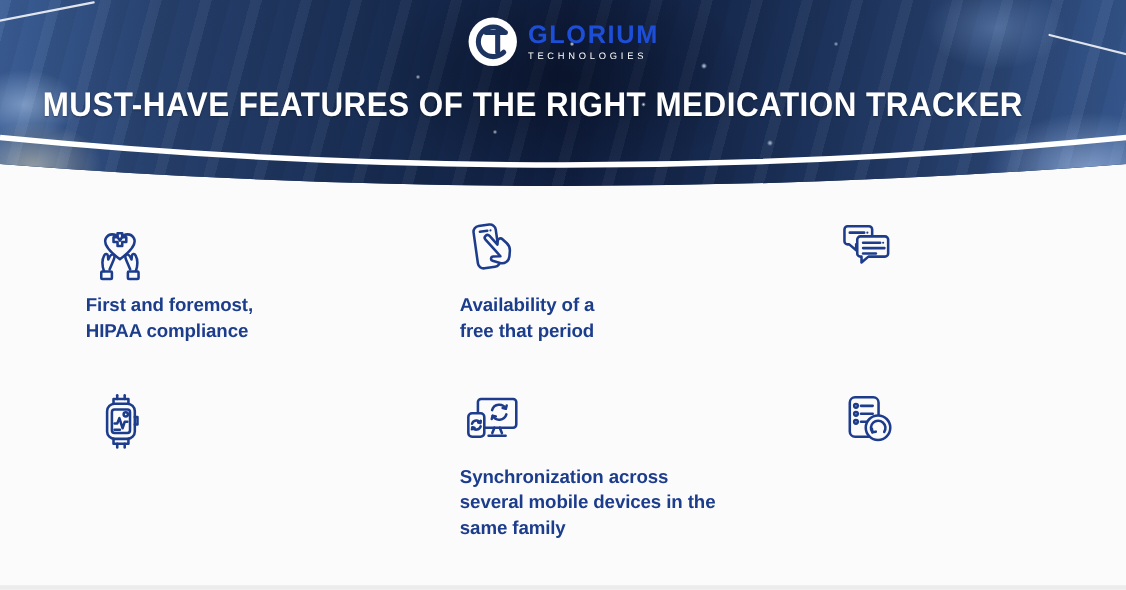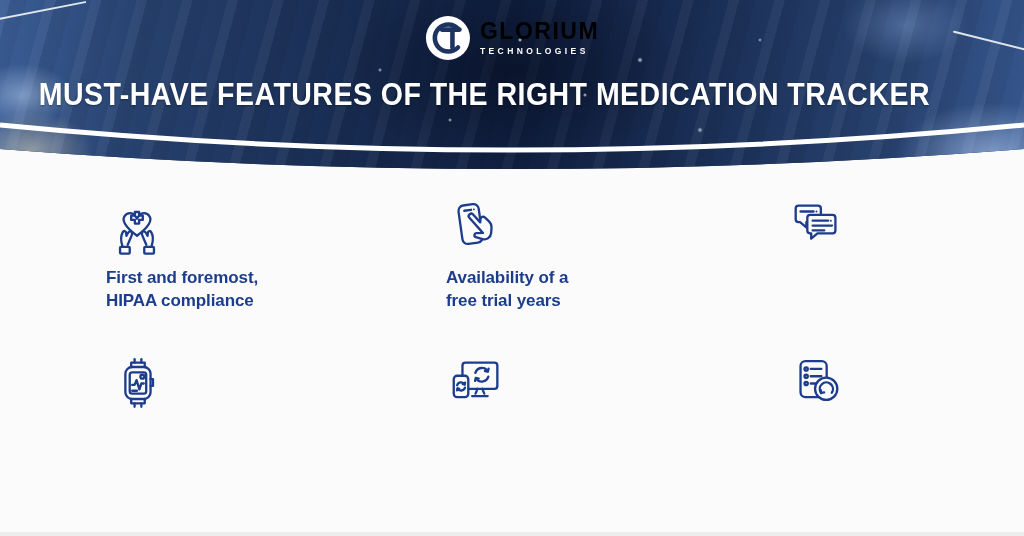--- a/index.html
+++ b/index.html
@@ -36,37 +36,37 @@
       repeating-linear-gradient(105deg, rgba(255,255,255,.045) 0 10px, rgba(0,0,0,.05) 10px 26px, transparent 26px 44px),
       linear-gradient(95deg,#3b5e96 0%,#27416e 14%,#15284c 38%,#101f40 50%,#16294e 63%,#27416e 86%,#35568c 100%);
   }
   .diag{ position:absolute; height:2px; background:rgba(255,255,255,.85); border-radius:2px; }
   .diag-left{ width:95px; left:-8px; top:10px; transform:rotate(-11deg); }
   .diag-right{ width:78px; right:-6px; top:40px; transform:rotate(14deg); }
 
   .logo{ position:absolute; top:15px; left:50%; transform:translateX(-50%);
          display:flex; align-items:center; gap:9px; }
   .logo-text{ display:flex; flex-direction:column; }
-  .logo-name{ color:#000000; font-size:23px; font-weight:bold; letter-spacing:1.5px; line-height:1; }
-  .logo-sub{ color:#fff; font-size:8.5px; font-weight:bold; letter-spacing:3.4px; margin-top:3px; }
+  .logo-name{ color:#1d4ed8; font-size:23px; font-weight:bold; letter-spacing:1.5px; line-height:1; }
+  .logo-sub{ color:#fff; font-size:8.5px; font-weight:normal; letter-spacing:3.4px; margin-top:3px; }
 
   .hero-title{ position:absolute; top:76px; width:100%; text-align:left; }
   .hero-title span{
     display:inline-block; color:#fff; font-size:31px; font-weight:bold;
     letter-spacing:.5px; line-height:36px; transform:scaleX(.92); white-space:nowrap;
     text-shadow:0 1px 2px rgba(0,0,0,.35);
   }
   .stripe{ position:absolute; inset:0; width:100%; height:100%; }
 
   
   .features{
     position:absolute; top:196px; left:78px;
     display:grid; grid-template-columns:340px 340px 268px; grid-auto-rows:156px;
   }
-  .feature{ display:flex; flex-direction:column; align-items:flex-start;margin-left:28px; }
+  .feature{ display:flex; flex-direction:column; align-items:flex-start; }
   .ficon-box{ width:62px; height:62px; margin-bottom:8px; }
   .ficon{ width:62px; height:62px; display:block; }
   .ficon .st{ fill:none; stroke:#1d3d8c; stroke-width:2.4; stroke-linecap:round; stroke-linejoin:round; }
   .ficon .dot{ fill:#1d3d8c; stroke:none; }
   .ficon .bgfill{ fill:#fbfbfc; stroke:#1d3d8c; stroke-width:2.4; stroke-linecap:round; stroke-linejoin:round; }
   .feature p{
     color:#1c3c8c; font-size:17px; font-weight:bold; line-height:23px;
     letter-spacing:-.1px; white-space:pre-line;
   }
 
@@ -130,21 +130,21 @@
             <rect class="st" x="15" y="9" width="21" height="40" rx="5.5"></rect>
             <line class="st" x1="21" y1="14.5" x2="28" y2="14.5"></line>
             <circle class="dot" cx="31" cy="14.5" r="1"></circle>
           </g>
           <g transform="rotate(-42 36 32)">
             <path class="bgfill" d="M33.5,31 V17 a2.6,2.6 0 0 1 5.2,0 v11 l2.6,-2.4 c1.6,-1.5 4.1,-0.4 4.3,1.8 l0.5,5.2 c0.3,2.9 -0.8,5.8 -2.9,7.8 l-3.6,3.4 c-3.2,3 -8.3,2.3 -10.6,-1.4 l-3.8,-6.2 c-1.2,-2 1.3,-4.1 3.1,-2.6 l5.2,4.4 z"></path>
           </g>
         </svg>
       </div>
       <p>Availability of a
-free trial years</p>
+free that period</p>
     </section>
 
     <section class="feature">
       <div class="ficon-box">
         <svg class="ficon" viewBox="0 0 64 64">
           <path class="st" d="M13,10 h20 a3,3 0 0 1 3,3 v11 a3,3 0 0 1 -3,3 h-12 v5.5 l-6.5,-5.5 h-1.5 a3,3 0 0 1 -3,-3 v-11 a3,3 0 0 1 3,-3 z"></path>
           <line class="st" x1="15" y1="16" x2="28.5" y2="16"></line>
           <circle class="dot" cx="31.5" cy="16" r="1"></circle>
           <path class="bgfill" d="M25,19.5 h23 a3,3 0 0 1 3,3 v13 a3,3 0 0 1 -3,3 h-15.5 l-6.5,5.5 v-5.5 h-1 a3,3 0 0 1 -3,-3 v-13 a3,3 0 0 1 3,-3 z"></path>
           <line class="st" x1="27.5" y1="25.5" x2="43.5" y2="25.5"></line>
@@ -183,20 +183,23 @@
           <path class="st" d="M43.2,20.2 l-3,-0.6 M43.2,20.2 l0.8,-3"></path>
           <path class="st" d="M43.7,25.5 A7,7 0 0 1 30.8,26.8"></path>
           <path class="st" d="M30.8,26.8 l3,0.6 M30.8,26.8 l-0.8,3"></path>
           <rect class="bgfill" x="8" y="24.5" width="15" height="22" rx="3.5"></rect>
           <path class="st" d="M11.5,34.3 A4.2,4.2 0 0 1 19.2,33.5"></path>
           <path class="st" d="M19.2,33.5 l-1.9,-0.4 M19.2,33.5 l0.5,-1.9"></path>
           <path class="st" d="M19.6,36.8 A4.2,4.2 0 0 1 11.9,37.6"></path>
           <path class="st" d="M11.9,37.6 l1.9,0.4 M11.9,37.6 l-0.5,1.9"></path>
         </svg>
       </div>
+      <p>Synchronization across
+several mobile devices in the
+same family</p>
     </section>
 
     <section class="feature">
       <div class="ficon-box">
         <svg class="ficon" viewBox="0 0 64 64">
           <rect class="st" x="15" y="9.5" width="27" height="37" rx="5"></rect>
           <circle class="st" cx="20.8" cy="17.5" r="1.7"></circle>
           <line class="st" x1="25.5" y1="17.5" x2="36.5" y2="17.5"></line>
           <circle class="st" cx="20.8" cy="25" r="1.7"></circle>
           <line class="st" x1="25.5" y1="25" x2="36.5" y2="25"></line>

